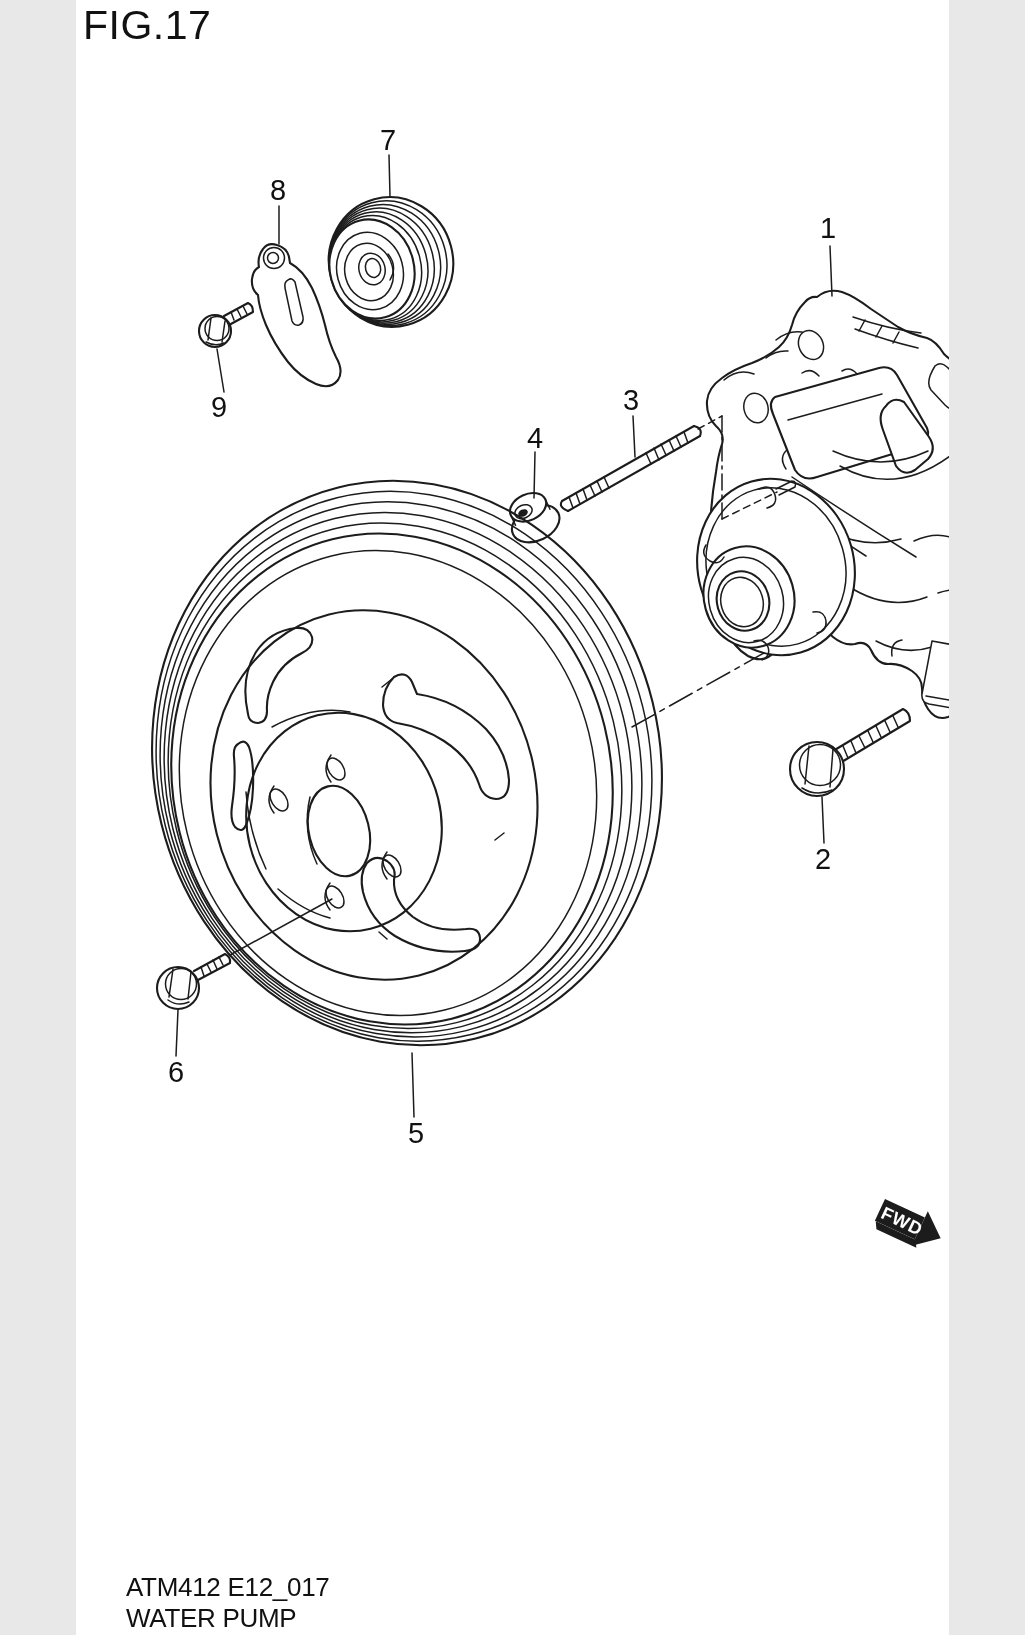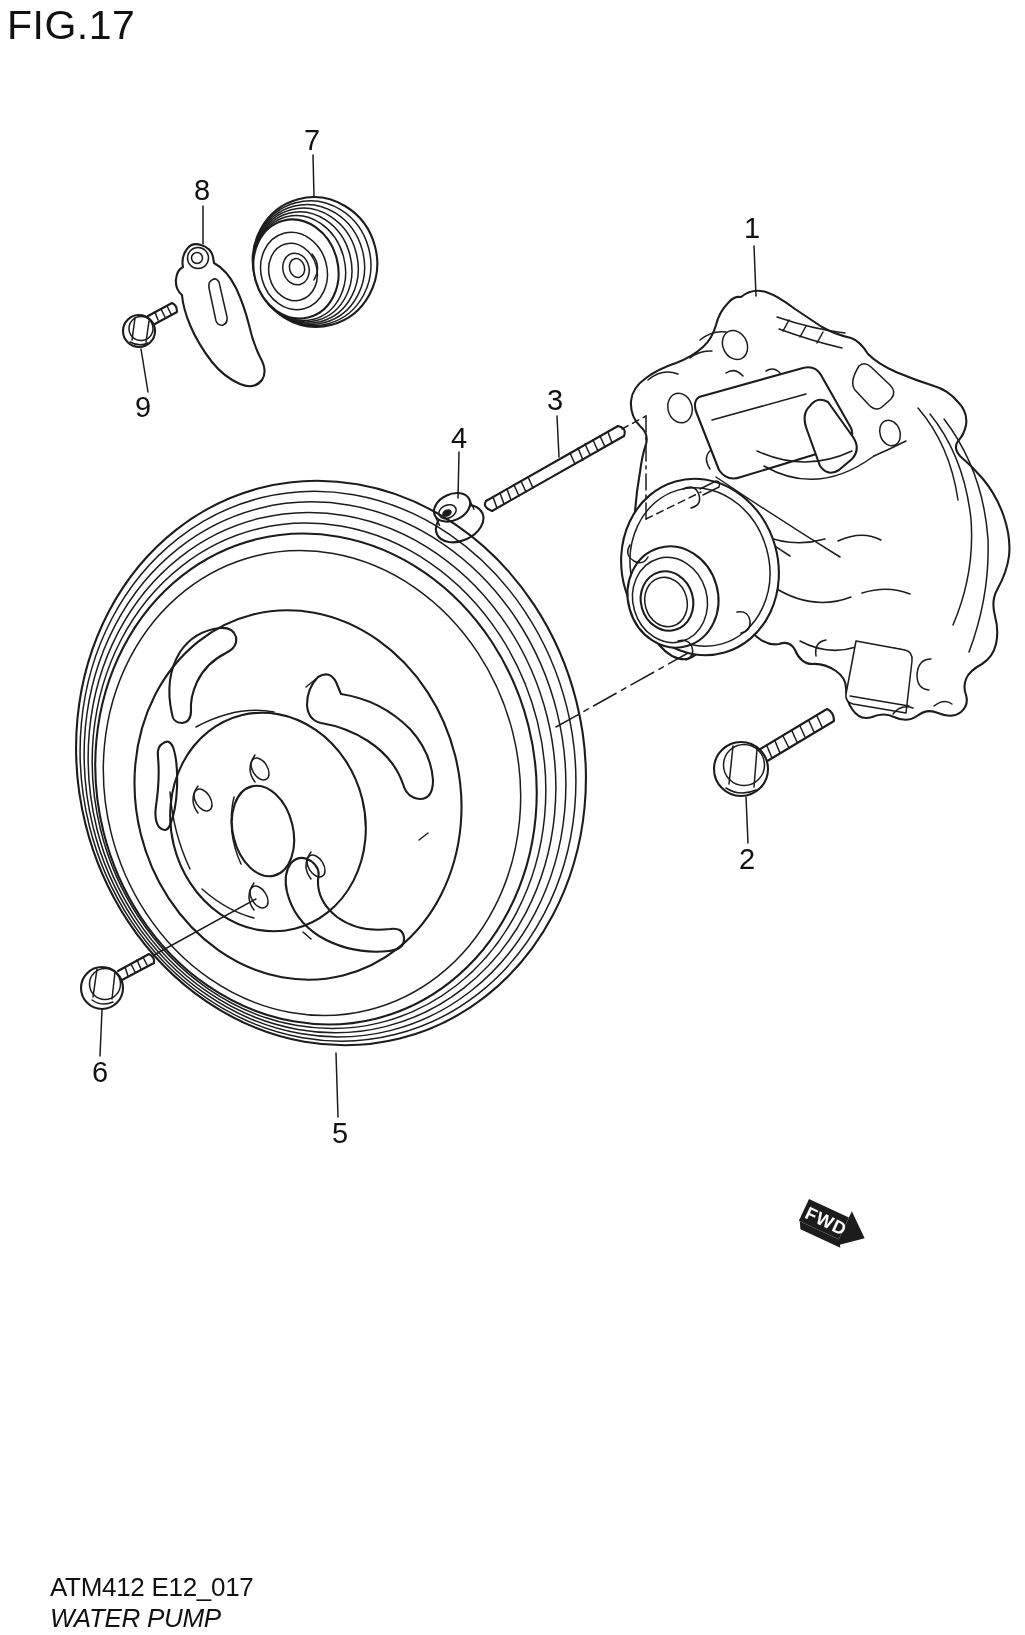--- a/index.html
+++ b/index.html
@@ -1,27 +1,27 @@
 <!DOCTYPE html>
 <html style="--line: #1c1c1c; --text: #111111; --bg: #ffffff;"><head>
 <meta charset="utf-8">
 <style>
   :root { --line:#1c1c1c; --text:#111111; --bg:#ffffff; }
   html,body { margin:0; padding:0; background:#e8e8e8; }
   #page {
-    position:relative; width:1025px; height:1635px; background:var(--bg);
+    position:relative; width:873px; height:1635px; background:var(--bg);
     font-family:"Liberation Sans", sans-serif; overflow:hidden; margin:0 auto;
   }
   #figure-title {
     position:absolute; left:7px; top:2px; font-size:41px; color:var(--text);
     letter-spacing:0.5px;
   }
   .footer-line { position:absolute; left:6px; font-size:26px; color:var(--text); letter-spacing:-0.3px;margin-left:44px; }
   #drawing-code { top:1572px; }
-  #figure-caption { top:1603px;font-style:italic; }
+  #figure-caption { top:1603px; }
   svg { position:absolute; left:0; top:0; }
   .ln  { fill:none; stroke:var(--line); stroke-width:2.1; stroke-linecap:round; stroke-linejoin:round; }
   .lnf { fill:#ffffff; stroke:var(--line); stroke-width:2.1; stroke-linecap:round; stroke-linejoin:round; }
   .thin { stroke-width:1.5; }
   .callout { font-family:"Liberation Sans", sans-serif; font-size:29px; fill:var(--text); text-anchor:middle; }
   .fwd-text { font-family:"Liberation Sans", sans-serif; font-size:18px; font-weight:bold; fill:#ffffff; letter-spacing:1px; }
   .solid { fill:var(--line); stroke:none; }
 </style>
 </head>
 <body>

